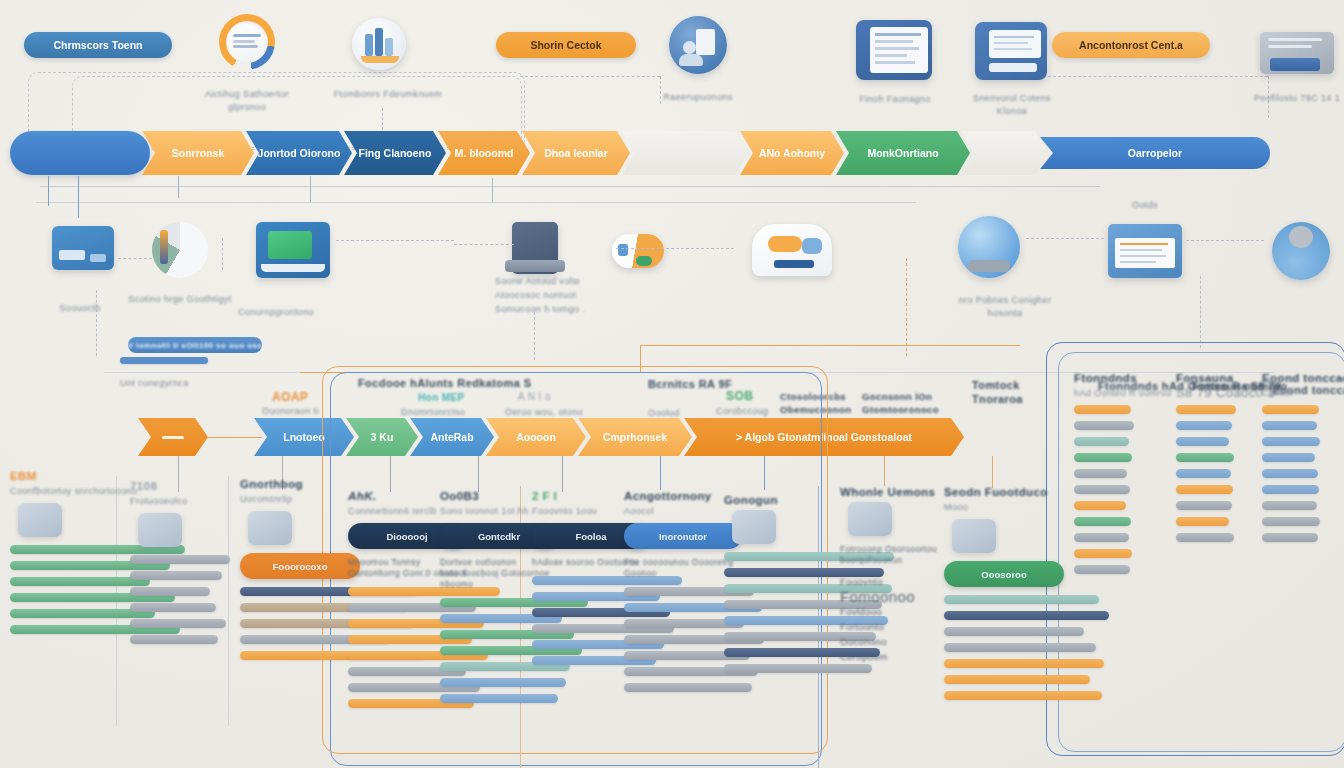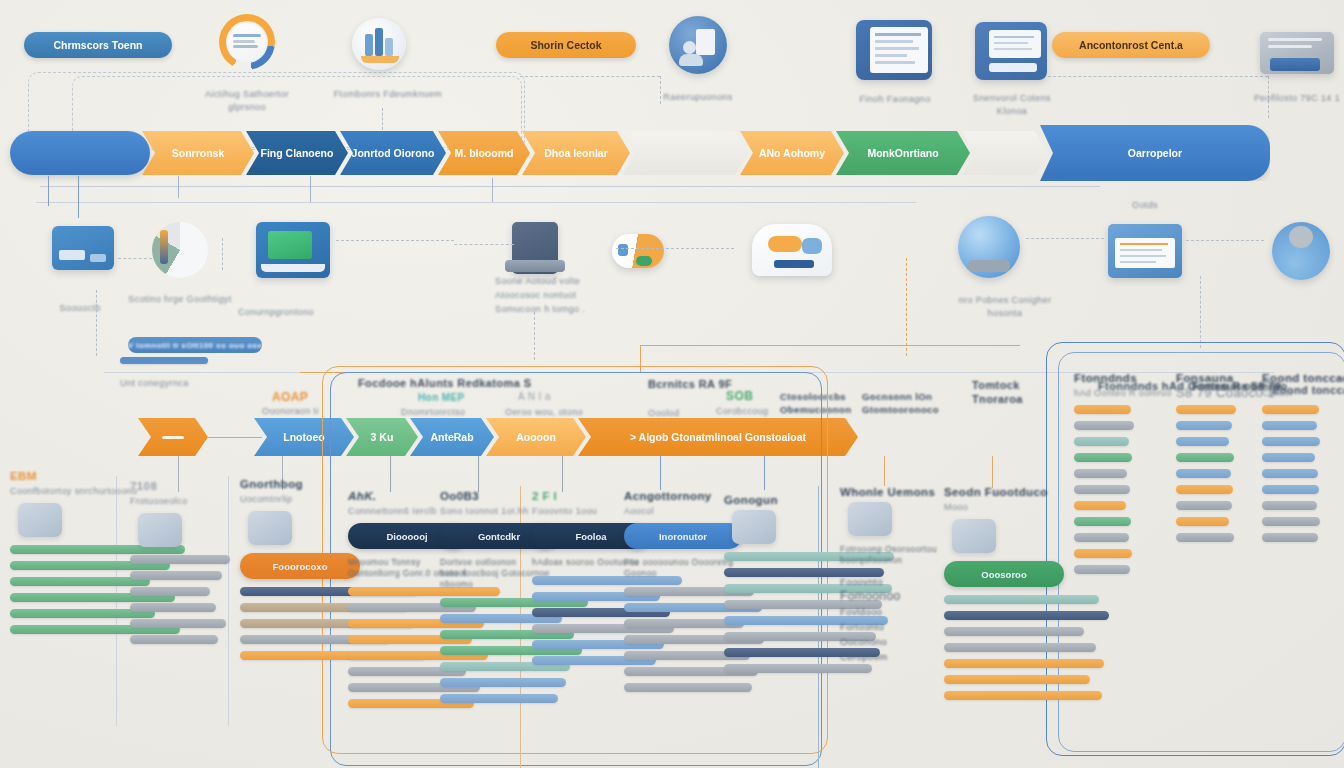--- a/index.html
+++ b/index.html
@@ -170,45 +170,45 @@
   </div>
   <div class="t sm c" style="left:1297px;top:92px;width:100px;white-space:normal;line-height:13px;">Peofilosto 79C 14 1</div>
 
   <div class="ribbon" id="ribbon-primary" style="left:10px;top:131px;">
       <div class="seg cap c-blue" style="width: 140px; height: 44px; margin-left: 0px;">
         <span style="padding: 0px 6px; white-space: nowrap; overflow: hidden; filter: blur(0.5px);"></span>
       </div>
       <div class="seg chev c-orange2" style="width: 112px; height: 44px; margin-left: -8px;">
         <span style="padding: 0px 6px; white-space: nowrap; overflow: hidden; filter: blur(0.5px);">Sonrronsk</span>
       </div>
+      <div class="seg chev c-mblue" style="width: 106px; height: 44px; margin-left: -8px;">
+        <span style="padding: 0px 6px; white-space: nowrap; overflow: hidden; filter: blur(0.5px);">Jonrtod Oiorono</span>
+      </div>
       <div class="seg chev c-dblue" style="width: 102px; height: 44px; margin-left: -8px;">
         <span style="padding: 0px 6px; white-space: nowrap; overflow: hidden; filter: blur(0.5px);">Fing Clanoeno</span>
       </div>
-      <div class="seg chev c-mblue" style="width: 106px; height: 44px; margin-left: -8px;">
-        <span style="padding: 0px 6px; white-space: nowrap; overflow: hidden; filter: blur(0.5px);">Jonrtod Oiorono</span>
-      </div>
       <div class="seg chev c-orange" style="width: 92px; height: 44px; margin-left: -8px;">
         <span style="padding: 0px 6px; white-space: nowrap; overflow: hidden; filter: blur(0.5px);">M. blooomd</span>
       </div>
       <div class="seg chev c-orange2" style="width: 108px; height: 44px; margin-left: -8px;">
         <span style="padding: 0px 6px; white-space: nowrap; overflow: hidden; filter: blur(0.5px);">Dhoa leonlar</span>
       </div>
       <div class="seg chev c-spacer" style="width: 126px; height: 44px; margin-left: -8px;">
         <span style="padding: 0px 6px; white-space: nowrap; overflow: hidden; filter: blur(0.5px);"></span>
       </div>
       <div class="seg chev c-orange2" style="width: 104px; height: 44px; margin-left: -8px;">
         <span style="padding: 0px 6px; white-space: nowrap; overflow: hidden; filter: blur(0.5px);">ANo Aohomy</span>
       </div>
       <div class="seg chev c-green" style="width: 134px; height: 44px; margin-left: -8px;">
         <span style="padding: 0px 6px; white-space: nowrap; overflow: hidden; filter: blur(0.5px);">MonkOnrtiano</span>
       </div>
       <div class="seg chev c-spacer" style="width: 86px; height: 44px; margin-left: -8px;">
         <span style="padding: 0px 6px; white-space: nowrap; overflow: hidden; filter: blur(0.5px);"></span>
       </div>
-      <div class="seg tail c-blue" style="width: 230px; height: 56px; margin-left: -8px;">
+      <div class="seg tail c-blue" style="width: 230px; height: 32px; margin-left: -8px;">
         <span style="padding: 0px 6px; white-space: nowrap; overflow: hidden; filter: blur(0.5px);">Oarropelor</span>
       </div>
     </div>
 
   <div class="ln h" style="left:40px;top:186px;width:1060px;background:#c5ccd5;"></div>
   <div class="ln h" style="left:36px;top:202px;width:880px;background:#ccd2da;"></div>
   <div class="ln v" style="left:48px;top:176px;height:30px;background:#7c9ec9;"></div>
   <div class="ln v" style="left:78px;top:176px;height:42px;background:#7c9ec9;"></div>
   <div class="ln v" style="left:178px;top:176px;height:22px;background:#9fb3cc;"></div>
   <div class="ln v" style="left:310px;top:176px;height:26px;background:#9fb3cc;"></div>
@@ -334,20 +334,23 @@
         <span style="padding: 0px 6px; white-space: nowrap; overflow: hidden; filter: blur(0.5px);">Lnotoeo</span>
       </div>
       <div class="seg chev c-lgreen" style="width: 72px; height: 38px; margin-left: -8px;">
         <span style="padding: 0px 6px; white-space: nowrap; overflow: hidden; filter: blur(0.5px);">3 Ku</span>
       </div>
       <div class="seg chev c-lblue" style="width: 84px; height: 38px; margin-left: -8px;">
         <span style="padding: 0px 6px; white-space: nowrap; overflow: hidden; filter: blur(0.5px);">AnteRab</span>
       </div>
       <div class="seg chev c-orange2" style="width: 100px; height: 38px; margin-left: -8px;">
         <span style="padding: 0px 6px; white-space: nowrap; overflow: hidden; filter: blur(0.5px);">Aoooon</span>
+      </div>
+      <div class="seg chev c-orange2" style="width: 114px; height: 38px; margin-left: -8px;">
+        <span style="padding: 0px 6px; white-space: nowrap; overflow: hidden; filter: blur(0.5px);">Cmprhonsek</span>
       </div>
       <div class="seg chev c-dorange" style="width: 280px; height: 38px; margin-left: -8px;">
         <span style="padding: 0px 6px; white-space: nowrap; overflow: hidden; filter: blur(0.5px);">&gt; Algob Gtonatmlinoal Gonstoaloat</span>
       </div>
     </div>
 
   <div class="rbox" style="left:330px;top:372px;width:490px;height:392px;border-color:#6a93c9;"></div>
   <div class="rbox or" style="left:322px;top:366px;width:504px;height:386px;"></div>
   <div class="rbox" style="left:1046px;top:342px;width:298px;height:412px;"></div>
   <div class="rbox" style="left:1058px;top:352px;width:286px;height:398px;border-color:#89a8d3;"></div>
@@ -473,21 +476,21 @@
         <div class="bar" style="position: static; width: 164px; height: 9px; margin-bottom: 7px; background: linear-gradient(rgb(147, 182, 217), rgb(123, 162, 203));"></div>
         <div class="bar" style="position: static; width: 152px; height: 9px; margin-bottom: 7px; background: linear-gradient(rgb(182, 188, 196), rgb(155, 163, 172));"></div>
         <div class="bar" style="position: static; width: 156px; height: 9px; margin-bottom: 7px; background: linear-gradient(rgb(92, 115, 148), rgb(69, 89, 122));"></div>
         <div class="bar" style="position: static; width: 148px; height: 9px; margin-bottom: 7px; background: linear-gradient(rgb(182, 188, 196), rgb(155, 163, 172));"></div>
       </div>
       <div style="position: absolute; left: 840px; top: 486px; width: 164px;">
         <div class="t" style="position: static; font-size: 11.5px; font-weight: 700; color: rgb(51, 70, 91); margin-bottom: 3px;">Whonle Uemons</div>
         <div style="width: 44px; height: 34px; border-radius: 7px; margin: 4px 0px 8px 8px; filter: blur(0.7px); background: linear-gradient(150deg, rgb(207, 216, 226), rgb(174, 189, 205)); box-shadow: rgba(40, 50, 70, 0.15) 0px 2px 5px;"></div>
         <div class="t sm" style="position: static; font-size: 8.5px; line-height: 11px; white-space: normal; margin-bottom: 8px; max-width: 134px; color: rgb(90, 104, 119);">Fotrooonp Osorooortou boorqofooonon</div>
         <div class="t sm" style="position: static; font-size: 9.5px; line-height: 15px; color: rgb(83, 97, 113);">Fooovnto</div>
-        <div class="t sm" style="position: static; font-size: 12px; line-height: 15px; color: rgb(83, 97, 113);">Fomoonoo</div>
+        <div class="t sm" style="position: static; font-size: 15px; line-height: 15px; color: rgb(83, 97, 113);">Fomoonoo</div>
         <div class="t sm" style="position: static; font-size: 9.5px; line-height: 15px; color: rgb(83, 97, 113);">Fovldooo</div>
         <div class="t sm" style="position: static; font-size: 9.5px; line-height: 15px; color: rgb(83, 97, 113);">Fortoonto</div>
         <div class="t sm" style="position: static; font-size: 9.5px; line-height: 15px; color: rgb(83, 97, 113);">Ooconono</div>
         <div class="t sm" style="position: static; font-size: 9.5px; line-height: 15px; color: rgb(83, 97, 113);">Cbropoom</div>
       </div>
       <div style="position: absolute; left: 944px; top: 486px; width: 164px;">
         <div class="t" style="position: static; font-size: 11.5px; font-weight: 700; color: rgb(51, 70, 91); margin-bottom: 3px;">Seodn Fuootduco</div>
         <div class="t sm" style="position: static; font-size: 9px; line-height: 12px; white-space: normal; margin-bottom: 6px; max-width: 144px;">Mooo</div>
         <div style="width: 44px; height: 34px; border-radius: 7px; margin: 4px 0px 8px 8px; filter: blur(0.7px); background: linear-gradient(150deg, rgb(207, 216, 226), rgb(174, 189, 205)); box-shadow: rgba(40, 50, 70, 0.15) 0px 2px 5px;"></div>
         <div class="hdrpill green" style="position: static; width: 120px; height: 26px; margin-bottom: 8px;">

